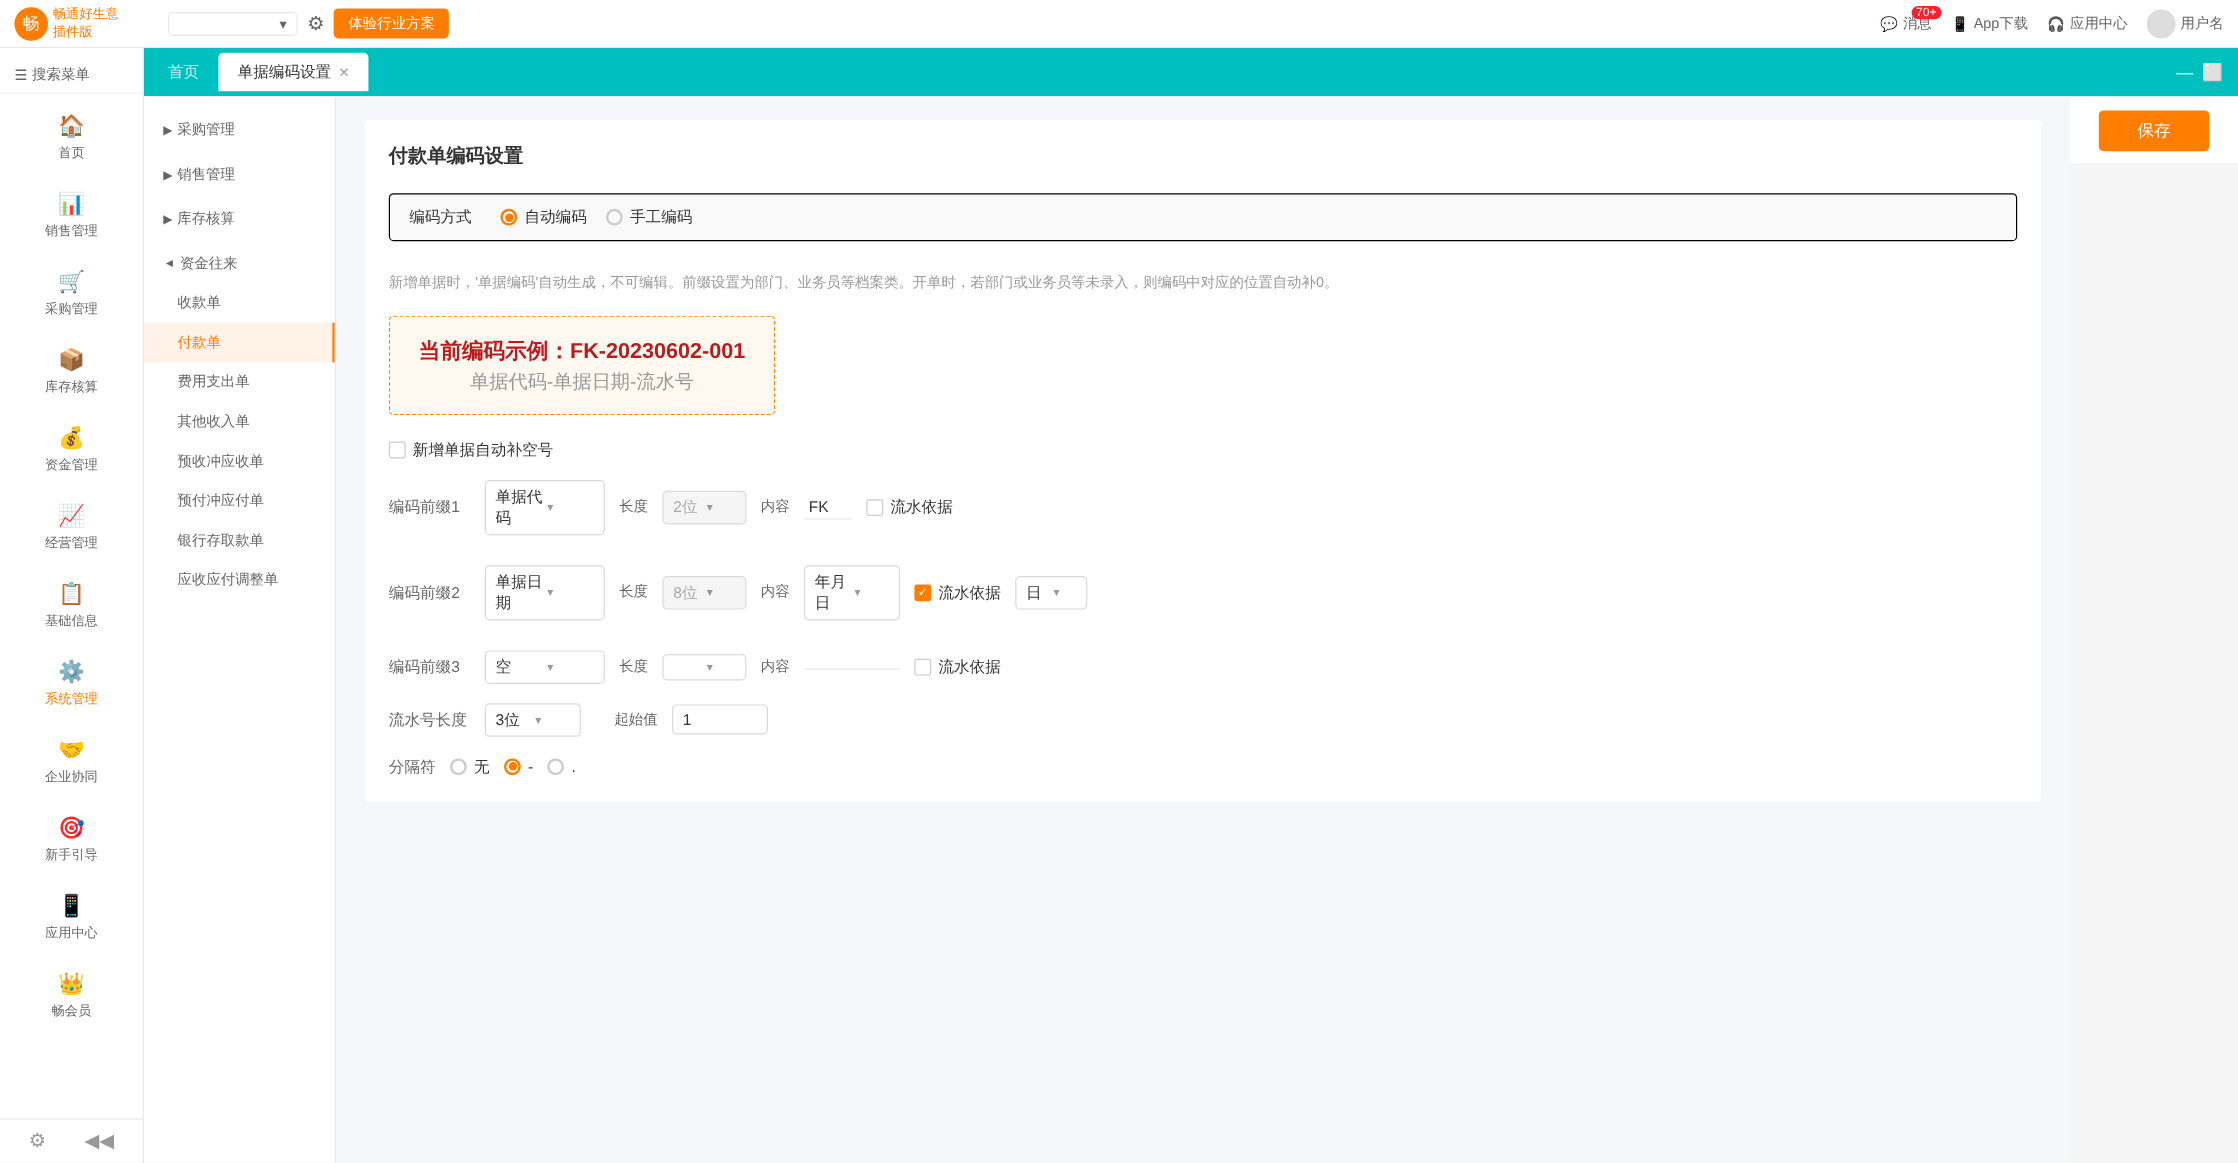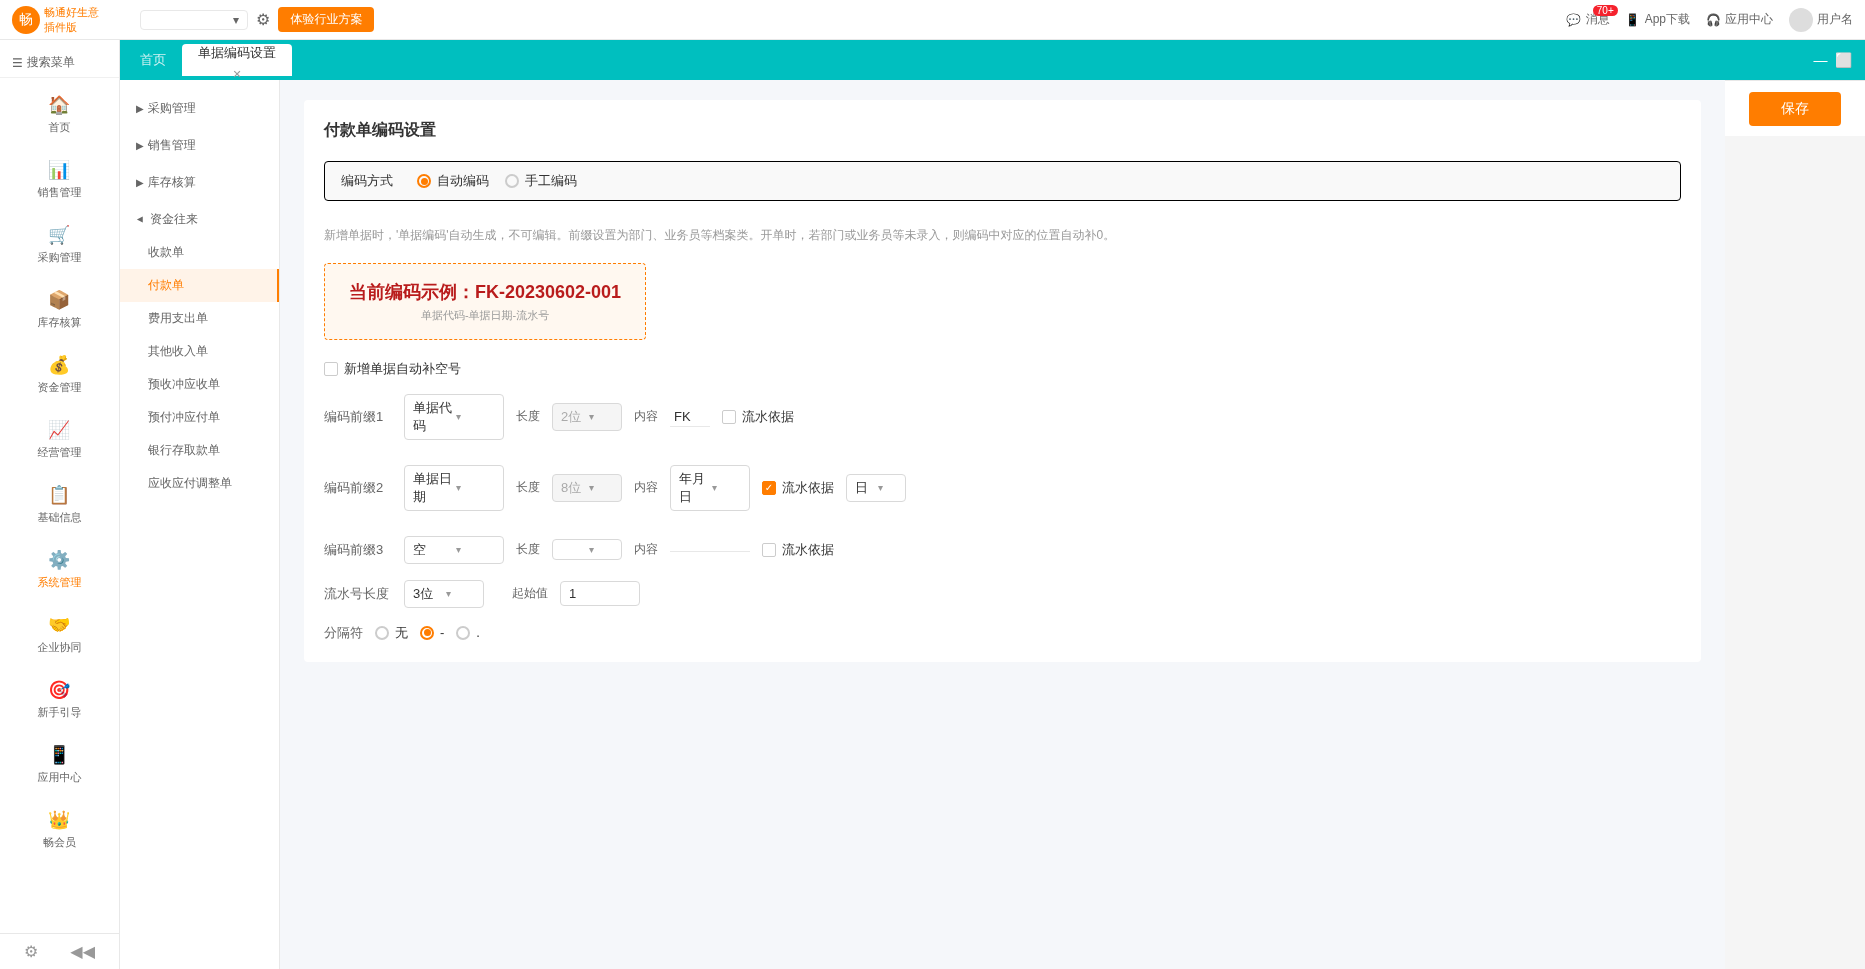--- a/index.html
+++ b/index.html
@@ -26,21 +26,21 @@
     .sidebar { width: 120px; background: #fff; border-right: 1px solid #e8e8e8; display: flex; flex-direction: column; flex-shrink: 0; padding-top: 8px; }
     .sidebar-search { display: flex; align-items: center; gap: 4px; padding: 6px 12px; color: #666; cursor: pointer; font-size: 12px; border-bottom: 1px solid #f0f0f0; margin-bottom: 4px; }
     .sidebar-item { display: flex; flex-direction: column; align-items: center; padding: 10px 8px; cursor: pointer; color: #666; font-size: 11px; gap: 4px; border-radius: 4px; margin: 2px 8px; }
     .sidebar-item.active { color: #ff7d00; }
     .sidebar-item-icon { font-size: 18px; }
     .sidebar-bottom { margin-top: auto; border-top: 1px solid #e8e8e8; display: flex; align-items: center; justify-content: space-around; padding: 8px; }
 
     
     .tab-bar { height: 40px; background: #00bfbf; display: flex; align-items: center; padding: 0 4px; flex-shrink: 0; }
     .tab { display: flex; align-items: center; gap: 6px; padding: 0 16px; height: 32px; cursor: pointer; font-size: 13px; color: rgba(255,255,255,0.8); }
-    .tab.active { background: #fff; color: #333; border-radius: 4px 4px 0 0; flex-direction: column; }
+    .tab.active { background: #fff; color: #333; border-radius: 4px 4px 0 0; }
     .tab-close { font-size: 11px; color: #999; cursor: pointer; }
     .tab-bar-actions { margin-left: auto; display: flex; align-items: center; gap: 8px; padding-right: 8px; }
     .tab-action-btn { background: none; border: none; color: white; cursor: pointer; font-size: 14px; }
 
     
     .content-area { display: flex; flex: 1; overflow: hidden; }
 
     
     .sub-sidebar { width: 160px; background: #fff; border-right: 1px solid #e8e8e8; padding: 12px 0; flex-shrink: 0; overflow-y: auto; }
     .sub-sidebar-group { margin-bottom: 4px; }
@@ -65,21 +65,21 @@
     .radio-circle { width: 14px; height: 14px; border-radius: 50%; border: 2px solid #ccc; display: flex; align-items: center; justify-content: center; }
     .radio-circle.checked { border-color: #ff7d00; }
     .radio-circle.checked::after { content: ''; width: 7px; height: 7px; border-radius: 50%; background: #ff7d00; }
 
     
     .info-text { font-size: 12px; color: #999; margin-bottom: 16px; line-height: 1.8; }
 
     
     .preview-box { border: 1.5px dashed #ff7d00; background: #fff8f0; border-radius: 4px; padding: 16px 24px; margin-bottom: 20px; display: inline-block; min-width: 240px; }
     .preview-code { font-size: 18px; font-weight: 700; color: #b91c1c; margin-bottom: 4px; }
-    .preview-desc { font-size: 11px; color: #999; text-align: center; }
+    .preview-desc { font-size: 16px; color: #999; text-align: center; }
 
     
     .checkbox-row { display: flex; align-items: center; gap: 6px; margin-bottom: 16px; font-size: 13px; }
     .checkbox-box { width: 14px; height: 14px; border: 1.5px solid #ccc; border-radius: 2px; cursor: pointer; display: flex; align-items: center; justify-content: center; }
 
     
     .form-rows { display: flex; flex-direction: column; gap: 25px; margin-bottom: 16px; }
     .form-row { display: flex; align-items: center; gap: 12px; }
     .form-label { font-size: 13px; color: #666; width: 68px; flex-shrink: 0; }
     .form-select { display: flex; align-items: center; border: 1px solid #d9d9d9; border-radius: 4px; padding: 4px 8px; min-width: 100px; background: #fff; cursor: pointer; gap: 4px; font-size: 13px; }

